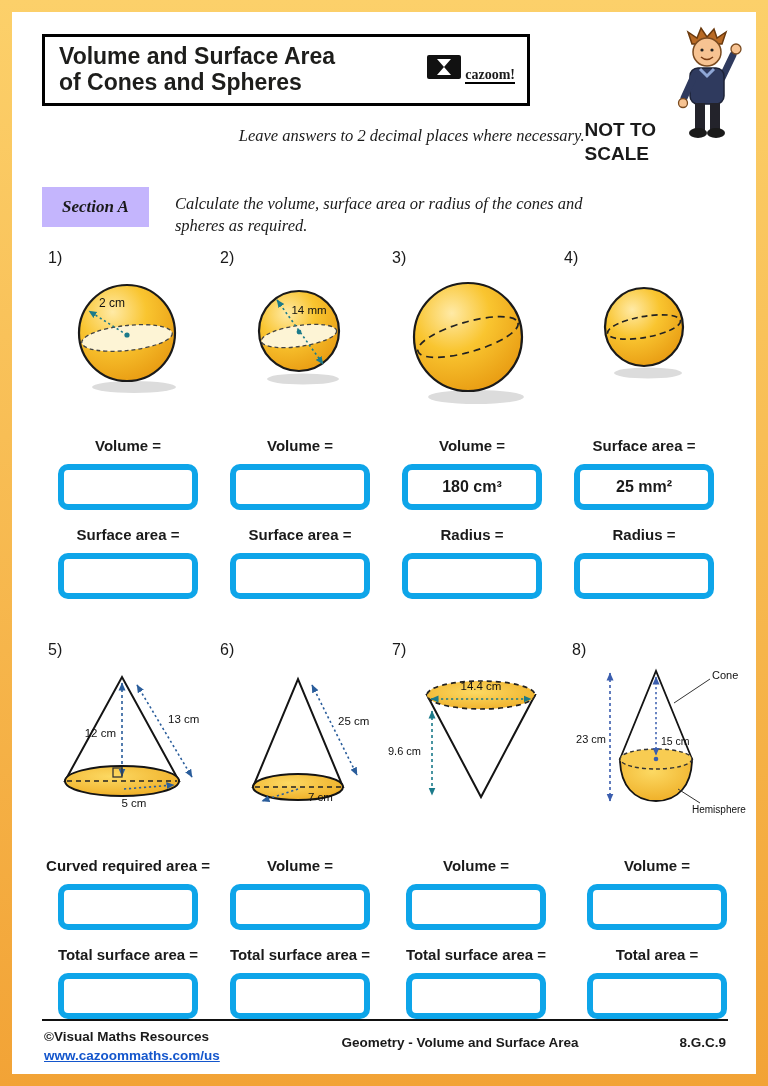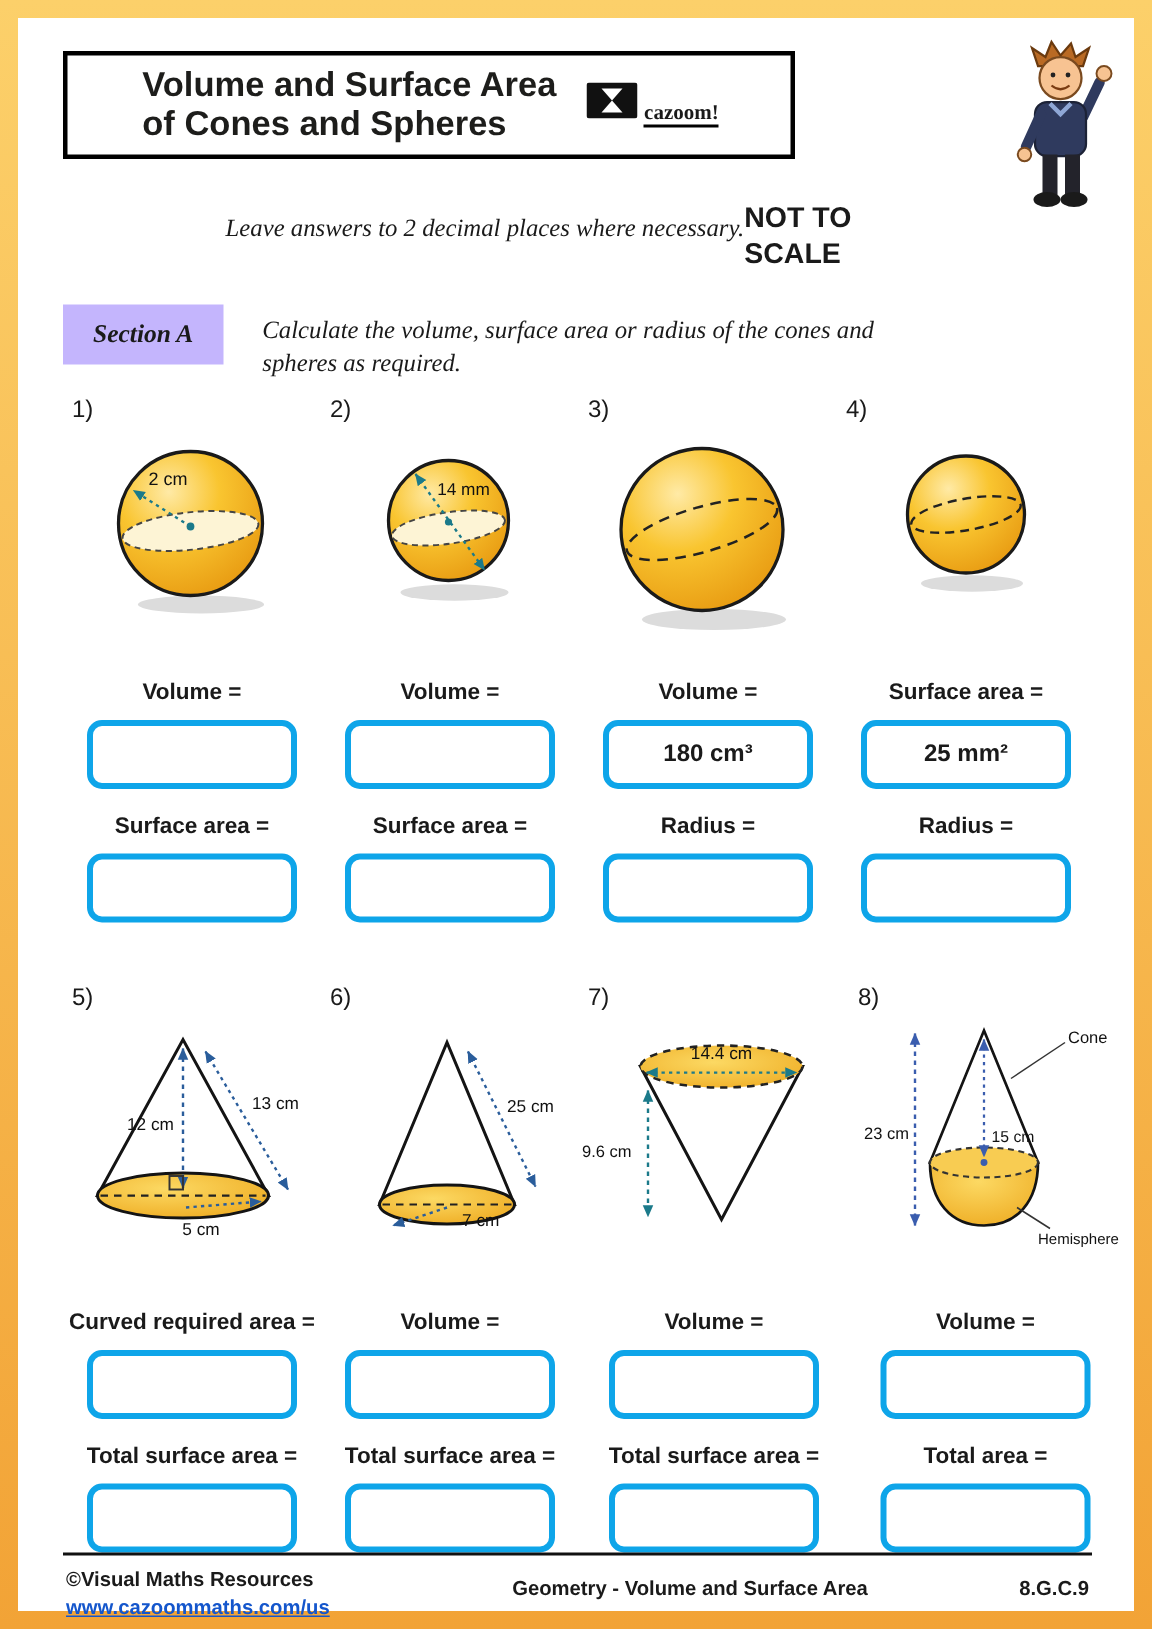--- a/index.html
+++ b/index.html
@@ -14,31 +14,31 @@
   .page {
     background: #fff; width: 100%; height: 100%;
     padding: 22px 28px 10px 30px;
     position: relative;
     display: flex; flex-direction: column;
   }
   
   .header { display: flex; align-items: flex-start; }
   .title-box {
     border: 3px solid #000; width: 488px;
-    display: flex; justify-content: center; align-items: center;
+    display: flex; justify-content: space-between; align-items: center;
     padding: 7px 12px 7px 14px;
   }
   .title { font-size: 23px; font-weight: bold; line-height: 1.12; color: #1d1d1b; }
   .logo { text-align: center; margin-left: 20px; }
   .logo-text {
     font-family: "Liberation Serif", serif; font-weight: bold;
     font-size: 14px; border-bottom: 2px solid #000; display: inline-block; line-height: 1.1;
   }
   .mascot { position: absolute; top: 14px; right: 8px; }
-  .subheader { display: flex; justify-content: center; margin-top: 28px; }
+  .subheader { display: flex; justify-content: flex-end; margin-top: 12px; }
   .note {
     font-family: "Liberation Serif", serif; font-style: italic;
     font-size: 16.5px; margin-left: 20px; margin-top: 8px;
   }
   .nts { font-weight: bold; font-size: 19px; line-height: 1.3; margin-right: 72px; }
   
   .section-row { display: flex; align-items: flex-start; margin-top: 20px; }
   .badge {
     background: #c4b5fd; padding: 10px 20px;
     font-family: "Liberation Serif", serif; font-style: italic; font-weight: bold;
@@ -50,21 +50,21 @@
   }
   
   .row { display: grid; grid-template-columns: repeat(4, 1fr); margin-top: 12px; }
   .row2 { margin-top: 42px; }
   .cell { display: flex; flex-direction: column; align-items: center; }
   .pnum { align-self: flex-start; font-size: 16px; margin-left: 6px; }
   .fig { height: 150px; display: flex; align-items: flex-start; justify-content: center; margin-top: 4px; }
   .row2 .fig { height: 178px; }
   .alabel { font-weight: bold; font-size: 15px; margin-top: 16px; white-space: nowrap; }
   .abox {
-    width: 140px; height: 46px; border: 4px solid #0ea5e9; border-radius: 10px;
+    width: 140px; height: 46px; border: 6px solid #0ea5e9; border-radius: 10px;
     margin-top: 10px; display: flex; align-items: center; justify-content: center;
     font-weight: bold; font-size: 16px; background: #fff;
   }
   
   .footer {
     margin-top: auto; border-top: 2px solid #111;
     padding: 7px 2px 2px; display: flex; align-items: flex-start; font-size: 13.5px; font-weight: bold;
   }
   .f-left { width: 230px; line-height: 1.35; }
   .f-link { color: #1456cc; text-decoration: underline; cursor: pointer; }

